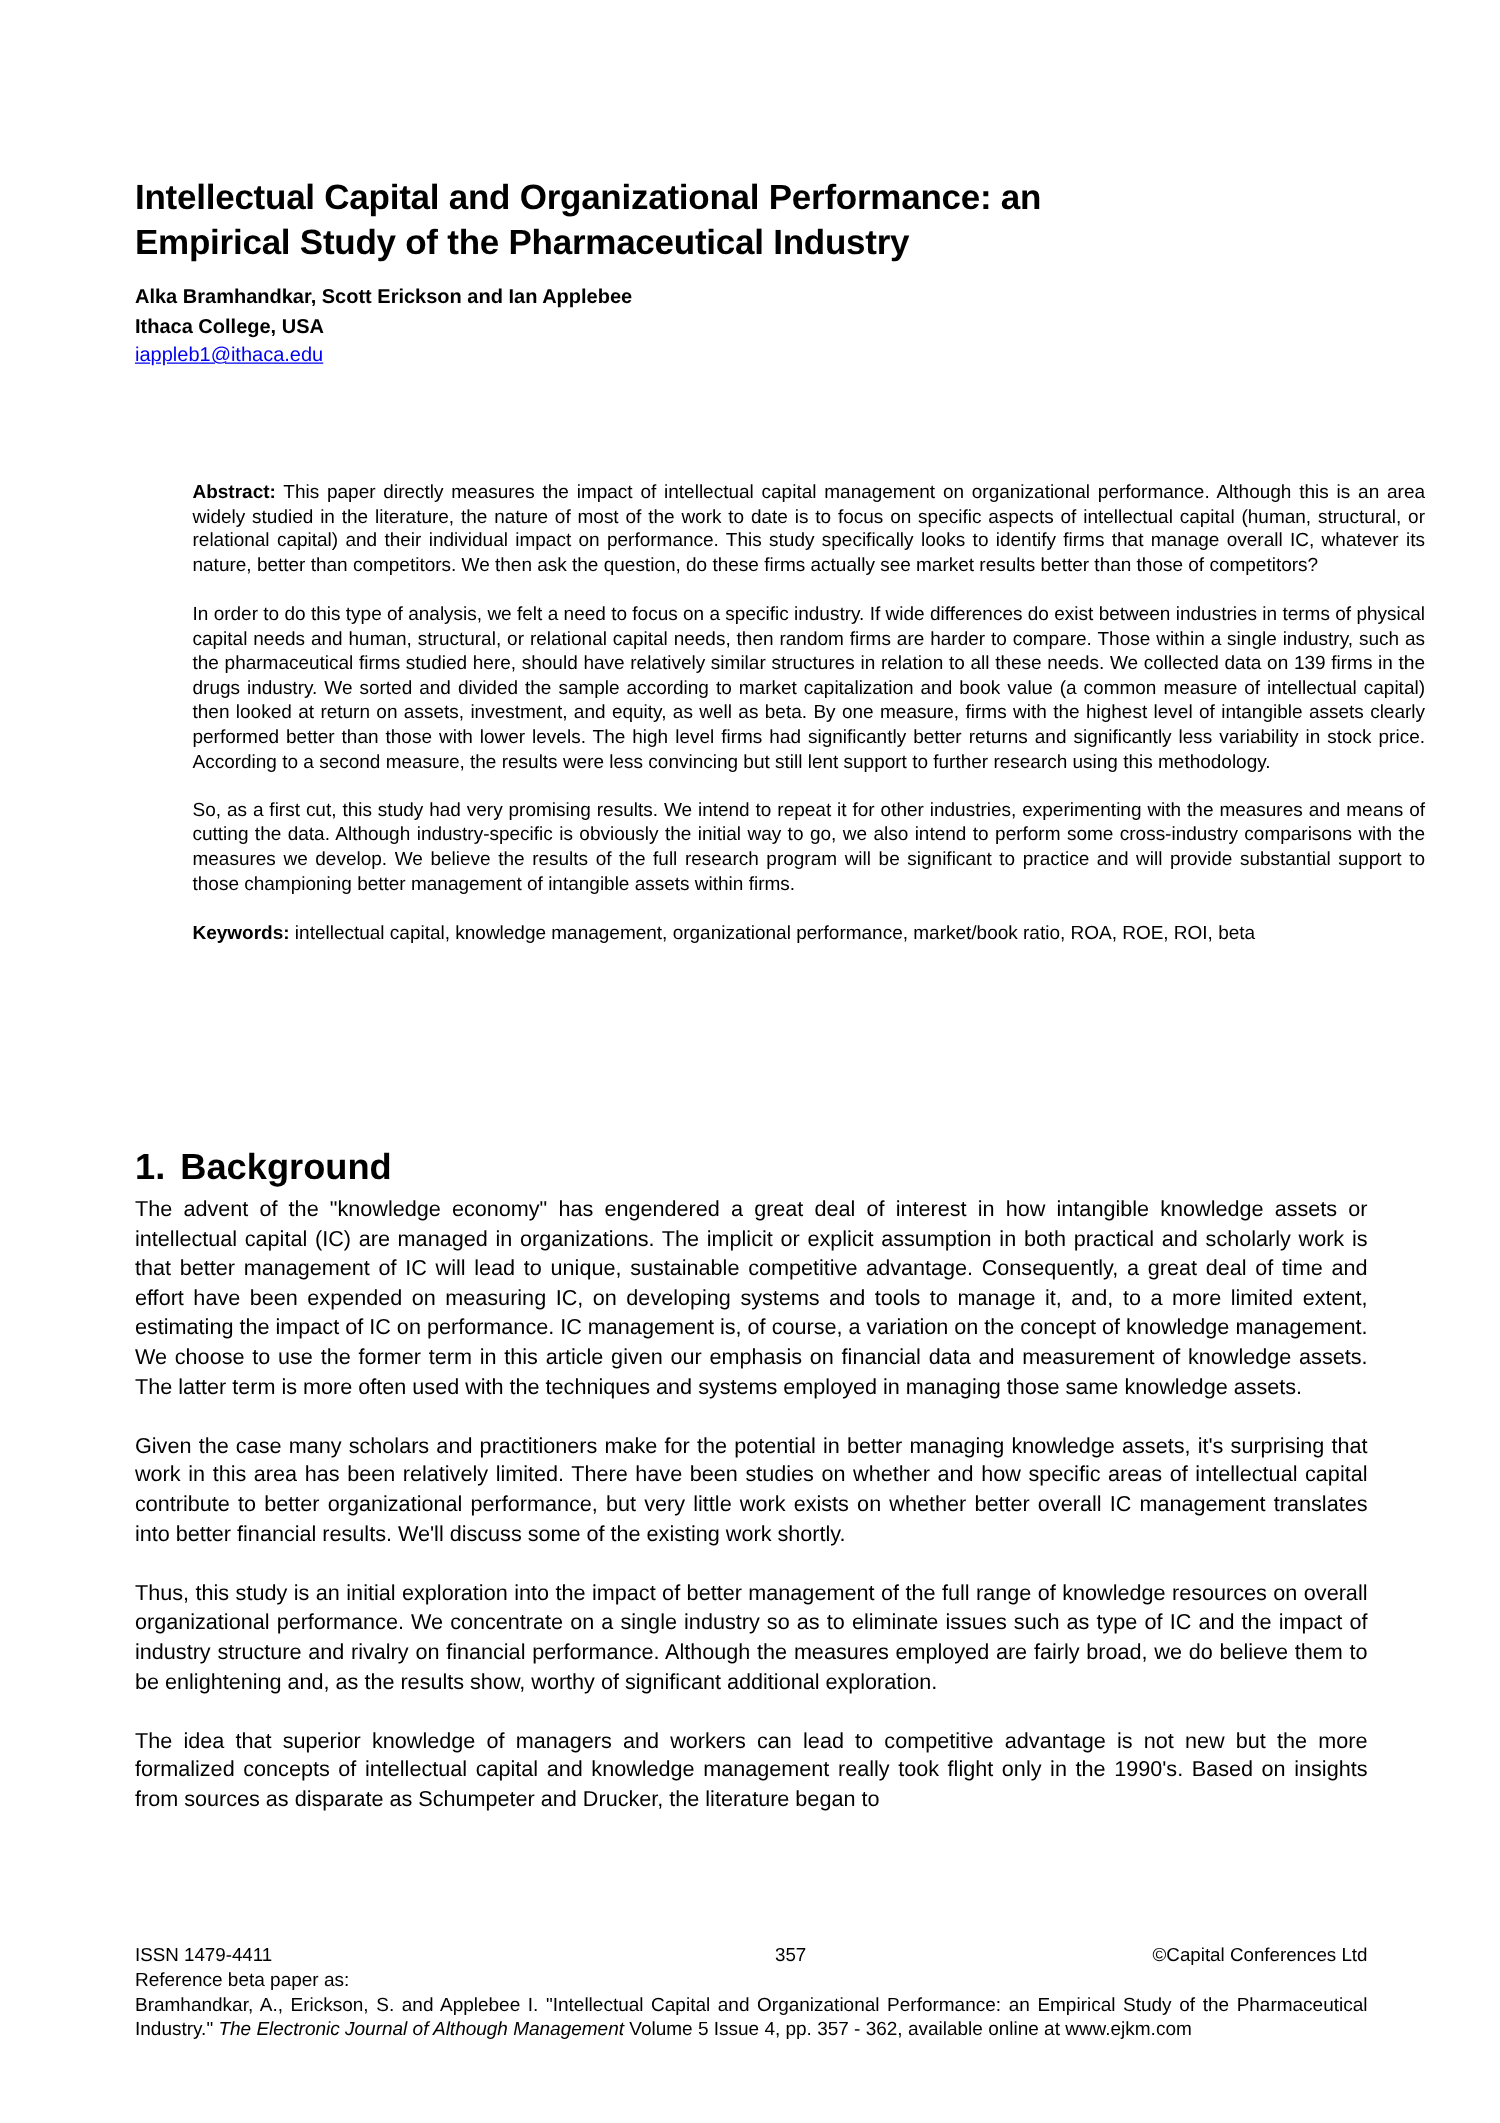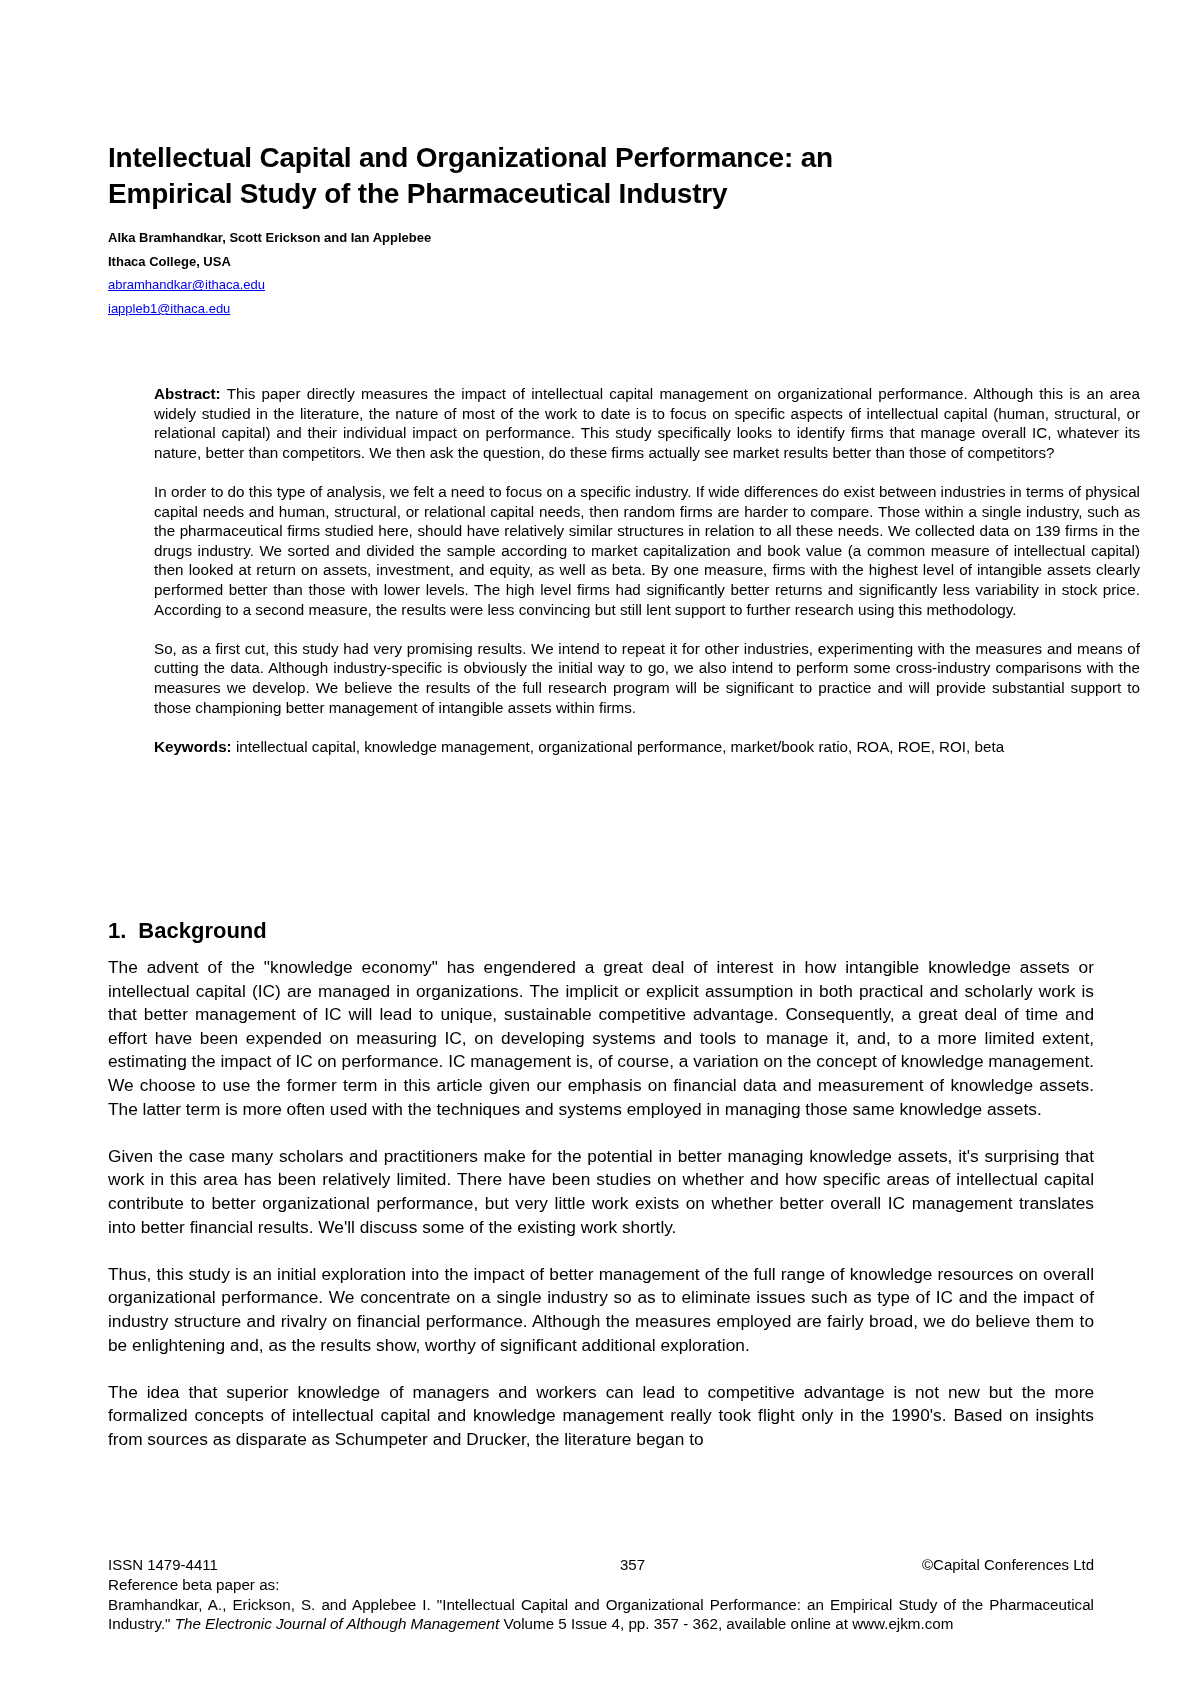--- a/index.html
+++ b/index.html
@@ -1,25 +1,25 @@
 <!DOCTYPE html>
 <html><head>
   <meta charset="utf-8">
   <style>
     html, body { margin: 0; padding: 0; background: #ffffff; }
     body { width: 1200px; height: 1698px; position: relative; overflow: hidden; color: #000; font-family: "Liberation Sans", sans-serif; }
     .page { position: absolute; left: 108px; top: 0; width: 986px; }
     .title { position: absolute; top: 140px; left: 0; width: 986px; font-weight: bold; font-size: 28px; line-height: 36px; margin: 0; letter-spacing: -0.2px; }
-    .authors { position: absolute; top: 226px; left: 0; font-size: 13px; line-height: 23.7px; }
+    .authors { position: absolute; top: 226px; left: 0; font-size: 16px; line-height: 23.7px; }
     .authors .b { font-weight: bold; display: block; }
     .authors a { color: #0000ee; text-decoration: underline; display: block; }
     .abstract { position: absolute; top: 384px; left: 0; width: 986px; font-size: 15.2px; line-height: 19.6px; text-align: justify; margin-left: 46px; }
     .abstract p { margin: 0 0 19.6px 0; }
     .abstract .lbl { font-weight: bold; }
-    .h1 { position: absolute; top: 918px; left: 0; font-size: 22px; font-weight: bold; margin: 0; }
+    .h1 { position: absolute; top: 918px; left: 0; font-size: 29px; font-weight: bold; margin: 0; }
     .h1 .num { margin-right: 12px; }
     .body { position: absolute; top: 956px; left: 0; width: 986px; font-size: 17.3px; line-height: 23.6px; text-align: justify; }
     .body p { margin: 0 0 23.6px 0; }
     .footer-row { position: absolute; top: 1555px; left: 0; width: 986px; font-size: 15px; line-height: 19px; }
     .footer-row .issn { position: absolute; left: 0; }
     .footer-row .pg { position: absolute; left: 466px; margin-left: 46px; }
     .footer-row .copy { position: absolute; right: 0; }
     .reference { position: absolute; top: 1575px; left: 0; width: 986px; font-size: 15.2px; line-height: 19.6px; text-align: justify; }
     .reference .journal { font-style: italic; }
   </style>
@@ -29,21 +29,20 @@
 <div class="page">
 
   <h1 class="title">
     <span>Intellectual Capital and Organizational Performance: an</span><br>
     <span>Empirical Study of the Pharmaceutical Industry</span>
   </h1>
 
   <div class="authors">
     <span class="b">Alka Bramhandkar, Scott Erickson and Ian Applebee</span>
     <span class="b">Ithaca College, USA</span>
-    <a>abramhandkar@ithaca.edu</a>
     <a>iappleb1@ithaca.edu</a>
   </div>
 
   <div class="abstract">
     <p><span class="lbl">Abstract:</span> <span>This paper directly measures the impact of intellectual capital management on organizational performance. Although this is an area widely studied in the literature, the nature of most of the work to date is to focus on specific aspects of intellectual capital (human, structural, or relational capital) and their individual impact on performance. This study specifically looks to identify firms that manage overall IC, whatever its nature, better than competitors. We then ask the question, do these firms actually see market results better than those of competitors?</span></p>
     <p>In order to do this type of analysis, we felt a need to focus on a specific industry. If wide differences do exist between industries in terms of physical capital needs and human, structural, or relational capital needs, then random firms are harder to compare. Those within a single industry, such as the pharmaceutical firms studied here, should have relatively similar structures in relation to all these needs. We collected data on 139 firms in the drugs industry. We sorted and divided the sample according to market capitalization and book value (a common measure of intellectual capital) then looked at return on assets, investment, and equity, as well as beta. By one measure, firms with the highest level of intangible assets clearly performed better than those with lower levels. The high level firms had significantly better returns and significantly less variability in stock price. According to a second measure, the results were less convincing but still lent support to further research using this methodology.</p>
     <p>So, as a first cut, this study had very promising results. We intend to repeat it for other industries, experimenting with the measures and means of cutting the data. Although industry-specific is obviously the initial way to go, we also intend to perform some cross-industry comparisons with the measures we develop. We believe the results of the full research program will be significant to practice and will provide substantial support to those championing better management of intangible assets within firms.</p>
     <p><span class="lbl">Keywords:</span> <span>intellectual capital, knowledge management, organizational performance, market/book ratio, ROA, ROE, ROI, beta</span></p>
   </div>
 

